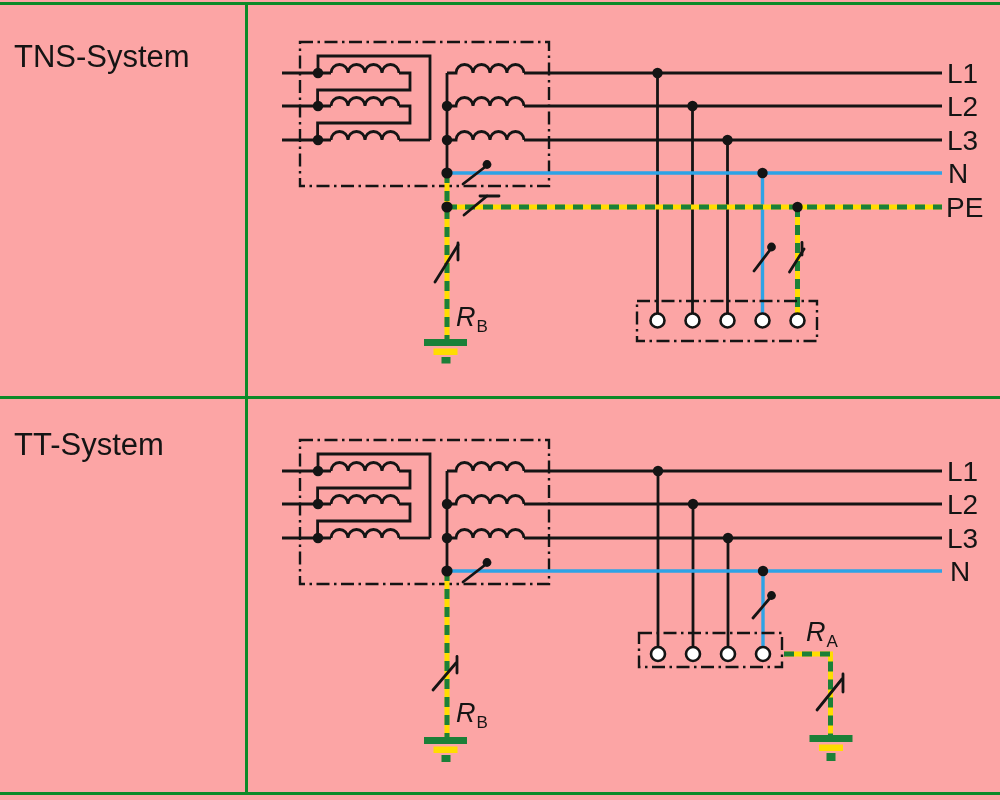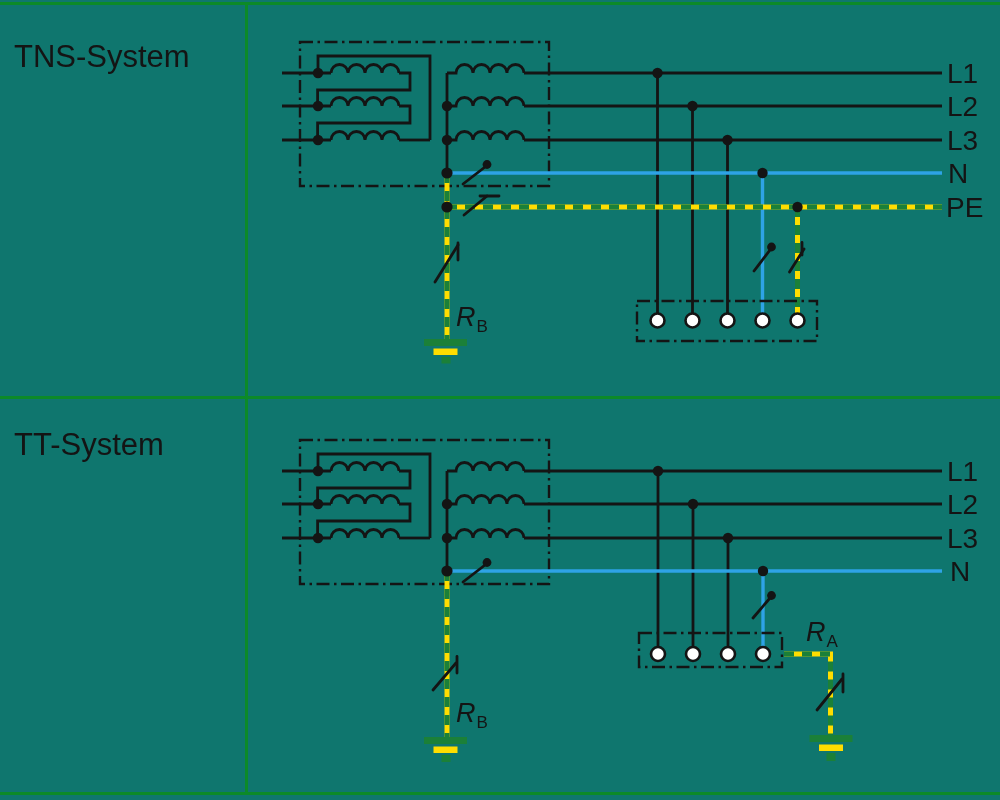--- a/index.html
+++ b/index.html
@@ -3,21 +3,21 @@
 <meta charset="utf-8">
 <style>
   :root{
     --table-green:#0c8a28;
     --pe-green:#1b8038;
     --pe-yellow:#ffdd00;
     --neutral-blue:#2ea3e6;
     --line-black:#141414;
   }
   html,body{margin:0;padding:0;background:#fff;}
-  .stage{position:relative;width:1000px;height:800px;background:#0f766e;overflow:hidden;}
+  .stage{position:relative;width:1000px;height:800px;background:#fca5a5;overflow:hidden;}
   svg{display:block;}
   .k{stroke:var(--line-black);stroke-width:2.8;fill:none;}
   .dot{fill:var(--line-black);stroke:none;}
   .blue{stroke:var(--neutral-blue);stroke-width:3.4;fill:none;}
   .pey{stroke:var(--pe-yellow);stroke-width:5;fill:none;}
   .peg{stroke:var(--pe-green);stroke-width:5;fill:none;stroke-dasharray:10 8;}
   .boxline{stroke:var(--line-black);stroke-width:2.4;fill:none;stroke-dasharray:13 4.5 2.5 4.5;}
   .grid{stroke:var(--table-green);stroke-width:3;fill:none;}
   .term{stroke:var(--line-black);stroke-width:2.6;fill:#ffffff;}
   .eg{fill:var(--pe-green);stroke:none;}

